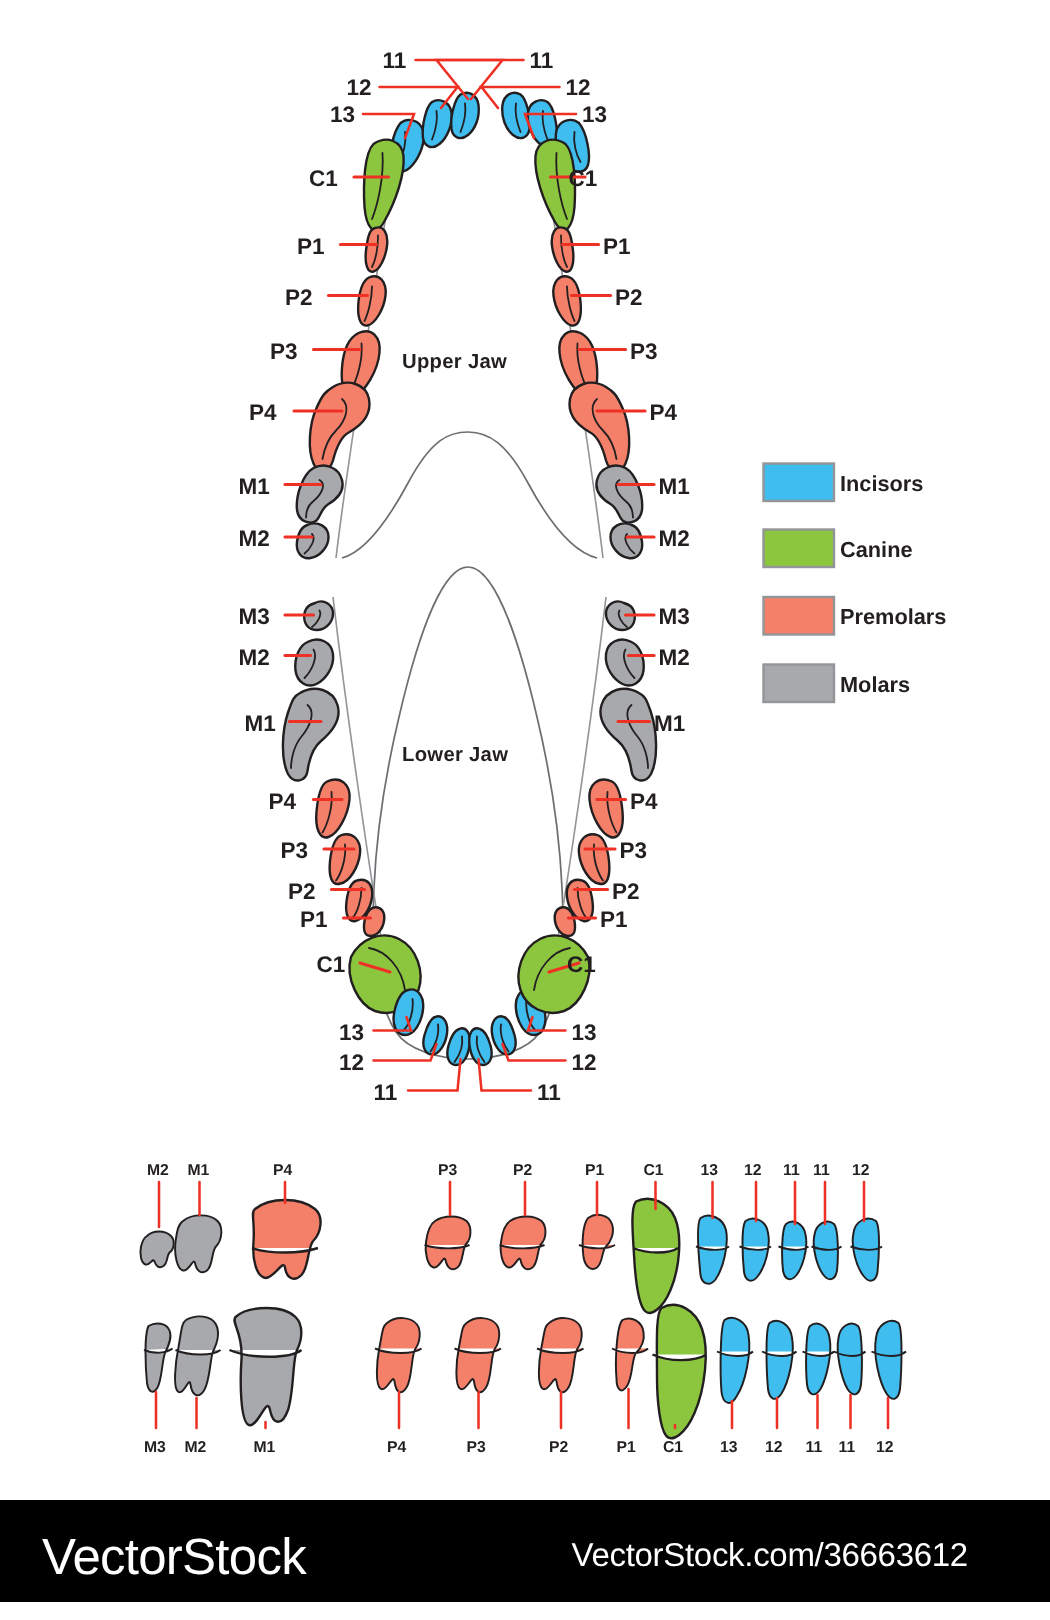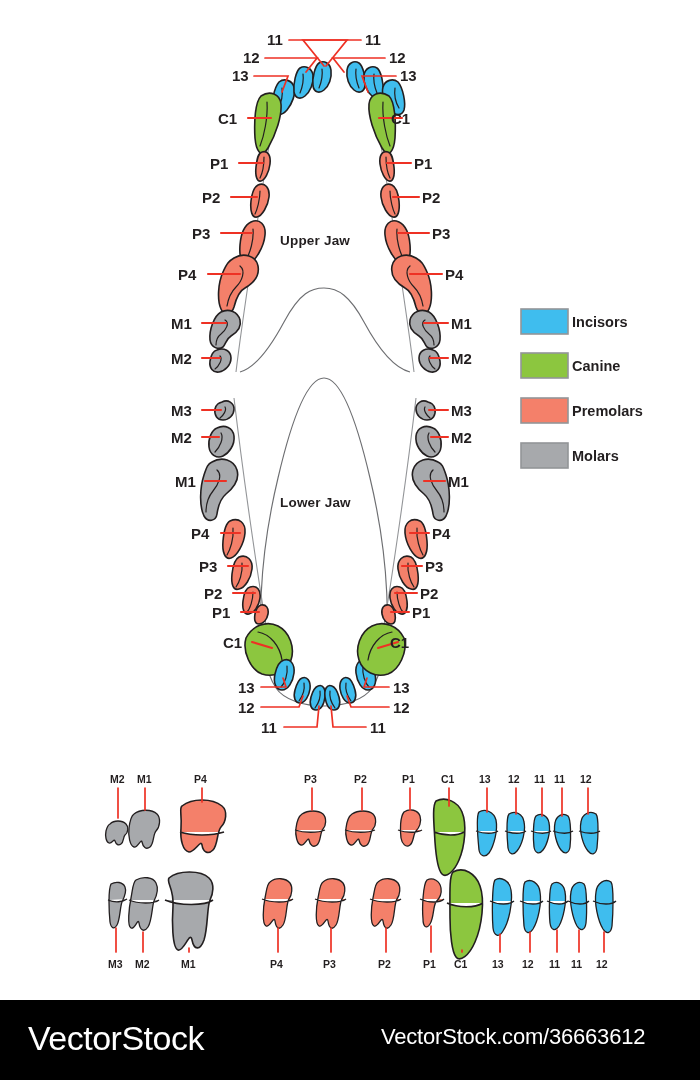--- a/index.html
+++ b/index.html
@@ -3,21 +3,21 @@
 <meta charset="utf-8">
 <style>
   html,body{margin:0;padding:0;}
   body{
     width:700px;height:1080px;
     background:#ffffff;
     font-family:"Liberation Sans", sans-serif;
     overflow:hidden;
     position:relative;
   }
-  #stage{position:absolute;left:12px;top:0;width:680px;height:1080px;border-radius:10px;}
+  #stage{position:absolute;left:0;top:0;width:680px;height:1080px;border-radius:10px;}
   svg{display:block;}
 
   .lbl{
     font-family:"Liberation Sans", sans-serif;
     font-weight:bold;
     fill:#231f20;
   }
   .lbl-jaw{font-size:13.5px;letter-spacing:0.2px;}
   .lbl-arch{font-size:15px;}
   .lbl-row{font-size:10.5px;}
@@ -27,21 +27,21 @@
   .tooth{stroke:#231f20;stroke-width:1.6;stroke-linejoin:round;}
   .tooth-sm{stroke:#231f20;stroke-width:1.3;stroke-linejoin:round;}
   .jawline{fill:none;stroke:#6d6e71;stroke-width:1.15;}
   .rootline{fill:none;stroke:#939598;stroke-width:1.1;}
   .detail{fill:none;stroke:#231f20;stroke-width:1.2;stroke-linecap:round;}
 
   .legend-sw{stroke:#939598;stroke-width:1.6;}
   .legend-txt{font-family:"Liberation Sans", sans-serif;font-size:14.5px;font-weight:bold;fill:#231f20;}
 
   #footer{
-    position:absolute;left:0;top:1000px;width:700px;height:80px;
+    position:absolute;left:0;top:1000px;width:700px;height:68px;
     background:#000000;
   }
   #footer .brand{
     position:absolute;left:28px;top:19px;
     color:#ffffff;font-size:34px;font-weight:normal;
     font-family:"Liberation Sans", sans-serif;letter-spacing:-0.5px;
   }
   #footer .url{
     position:absolute;left:381px;top:24px;
     color:#ffffff;font-size:22px;font-weight:normal;

